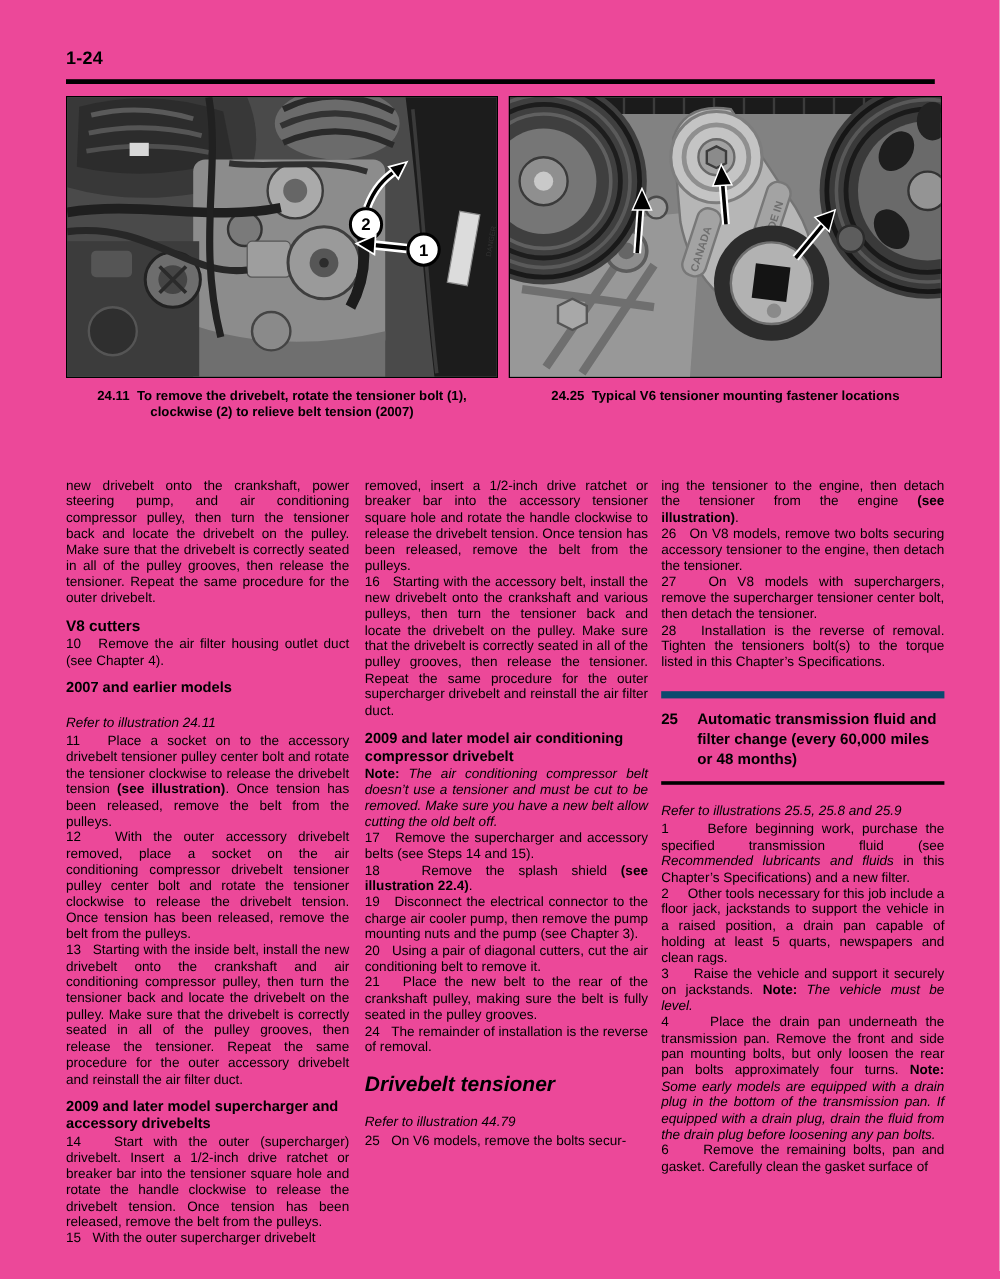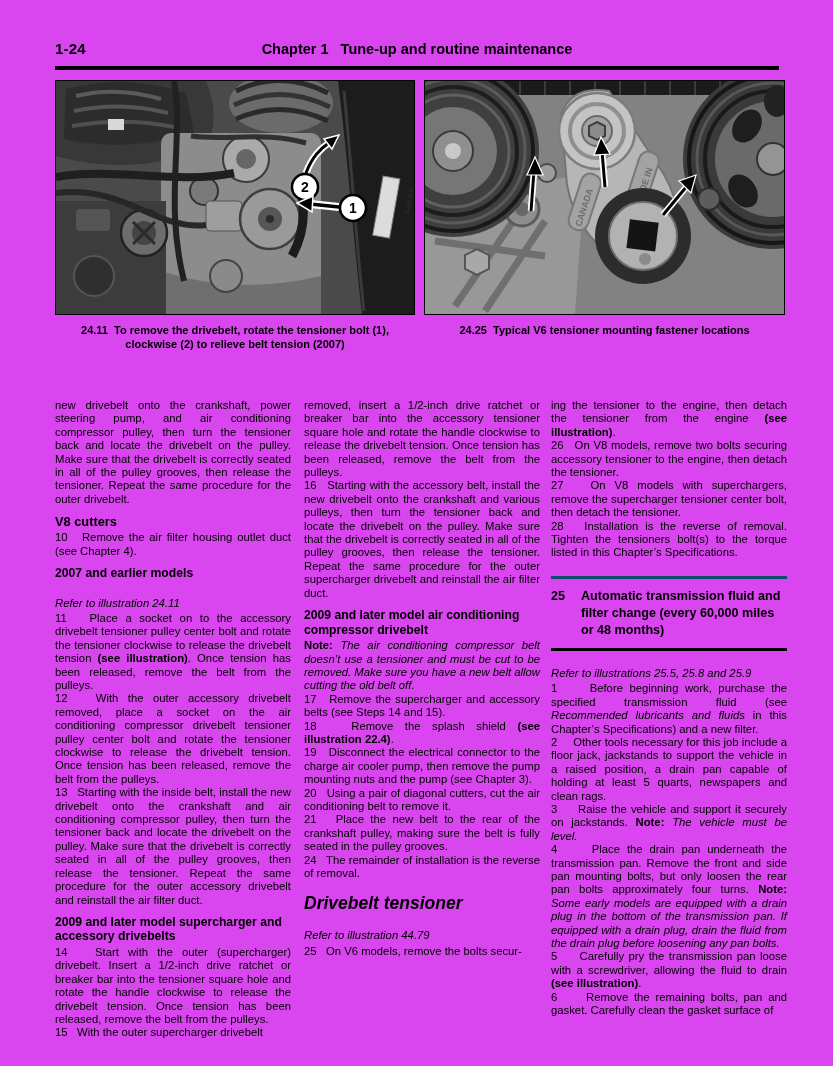--- a/index.html
+++ b/index.html
@@ -1,45 +1,44 @@
 <!DOCTYPE html>
 <html><head>
 <meta charset="utf-8">
 <style>
   html,body{margin:0;padding:0;background:#e9e9e9;}
-  #page{position:relative;width:833px;height:1066px;background:#d946ef;
+  #page{position:relative;width:833px;height:1066px;background:#ec4899;
         font-family:"Liberation Sans",sans-serif;color:#000;overflow:hidden;}
   .pgnum{position:absolute;left:55px;top:40px;font-size:15px;font-weight:bold;letter-spacing:.2px;}
   .chtitle{position:absolute;left:55px;top:41px;width:724px;text-align:center;font-size:14.5px;font-weight:bold;}
   .hrule{position:absolute;left:55px;top:66px;width:724px;height:4px;background:#000;}
   .fig{position:absolute;top:80px;}
   .fig svg{display:block;border:1px solid #000;background:#555;}
   .fig-left{left:55px;width:360px;}
   .fig-right{left:424px;width:361px;}
   .caption{margin-top:8px;text-align:center;font-weight:bold;font-size:11px;line-height:14px;}
   .col{position:absolute;top:399px;width:236px;font-size:11.3px;line-height:13.4px;}
   .col1{left:55px;} .col2{left:304px;} .col3{left:551px;}
   .blk-p{text-align:justify;margin:0;}
   .blk-ref{font-style:italic;margin:16px 0 2px;}
   .blk-h3{font-weight:bold;font-size:12.8px;margin:8px 0 2px;line-height:15px;}
   .blk-h4{font-weight:bold;font-size:12.2px;margin:8px 0 2px;line-height:14.5px;}
   .blk-h2{font-weight:bold;font-style:italic;font-size:17.5px;margin:13px 0 4px;line-height:20px;}
-  .section-head{display:flex;border-top:3px solid #0c4a6e;border-bottom:3px solid #000;
+  .section-head{display:flex;border-top:6px solid #0c4a6e;border-bottom:3px solid #000;
                 padding:9px 0;margin:16px 0 9px;font-weight:bold;font-size:12.6px;line-height:17px;}
   .sec-num{width:30px;flex:none;}
   .b{font-weight:bold;} .i{font-style:italic;}
   svg text{font-family:"Liberation Sans",sans-serif;}
 </style>
 </head>
 <body>
 
 <div id="page">
 
   <div class="pgnum">1-24</div>
-  <div class="chtitle">Chapter 1&nbsp;&nbsp; Tune-up and routine maintenance</div>
   <div class="hrule"></div>
 
   <div class="fig fig-left">
     <svg width="358" height="233" viewBox="0 0 358 233">
       <rect width="358" height="233" fill="#4a4a4a"></rect>
 
       <path d="M0,0 L150,0 Q165,35 150,70 Q70,95 0,75 Z" fill="#383838"></path>
       <path d="M10,8 Q70,-8 130,12 L138,52 Q70,72 8,58 Z" fill="#2c2c2c"></path>
       <path d="M20,15 Q60,5 105,18" stroke="#5a5a5a" stroke-width="4" fill="none"></path>
       <path d="M18,30 Q65,20 112,32" stroke="#555" stroke-width="4" fill="none"></path>
@@ -231,17 +230,16 @@
       <div class="blk-p">28&nbsp;&nbsp; Installation is the reverse of removal. Tighten the tensioners bolt(s) to the torque listed in this Chapter’s Specifications.</div>
       <div class="section-head">
         <span class="sec-num">25</span>
         <span class="sec-title">Automatic transmission fluid and filter change (every 60,000 miles or 48 months)</span>
       </div>
       <div class="blk-ref">Refer to illustrations 25.5, 25.8 and 25.9</div>
       <div class="blk-p"><span>1&nbsp;&nbsp;&nbsp;&nbsp; Before beginning work, purchase the specified transmission fluid (see </span><span class="i">Recommended lubricants and fluids</span><span> in this Chapter’s Specifications) and a new filter.</span></div>
       <div class="blk-p">2&nbsp;&nbsp;&nbsp;&nbsp; Other tools necessary for this job include a floor jack, jackstands to support the vehicle in a raised position, a drain pan capable of holding at least 5 quarts, newspapers and clean rags.</div>
       <div class="blk-p"><span>3&nbsp;&nbsp;&nbsp;&nbsp; Raise the vehicle and support it securely on jackstands. </span><span class="b">Note: </span><span class="i">The vehicle must be level.</span></div>
       <div class="blk-p"><span>4&nbsp;&nbsp;&nbsp;&nbsp; Place the drain pan underneath the transmission pan. Remove the front and side pan mounting bolts, but only loosen the rear pan bolts approximately four turns. </span><span class="b">Note: </span><span class="i">Some early models are equipped with a drain plug in the bottom of the transmission pan. If equipped with a drain plug, drain the fluid from the drain plug before loosening any pan bolts.</span></div>
-      <div class="blk-p"><span>5&nbsp;&nbsp;&nbsp;&nbsp; Carefully pry the transmission pan loose with a screwdriver, allowing the fluid to drain </span><span class="b">(see illustration)</span><span>.</span></div>
       <div class="blk-p">6&nbsp;&nbsp;&nbsp;&nbsp; Remove the remaining bolts, pan and gasket. Carefully clean the gasket surface of</div>
     </div>
 
 </div>
 
 </body></html>

